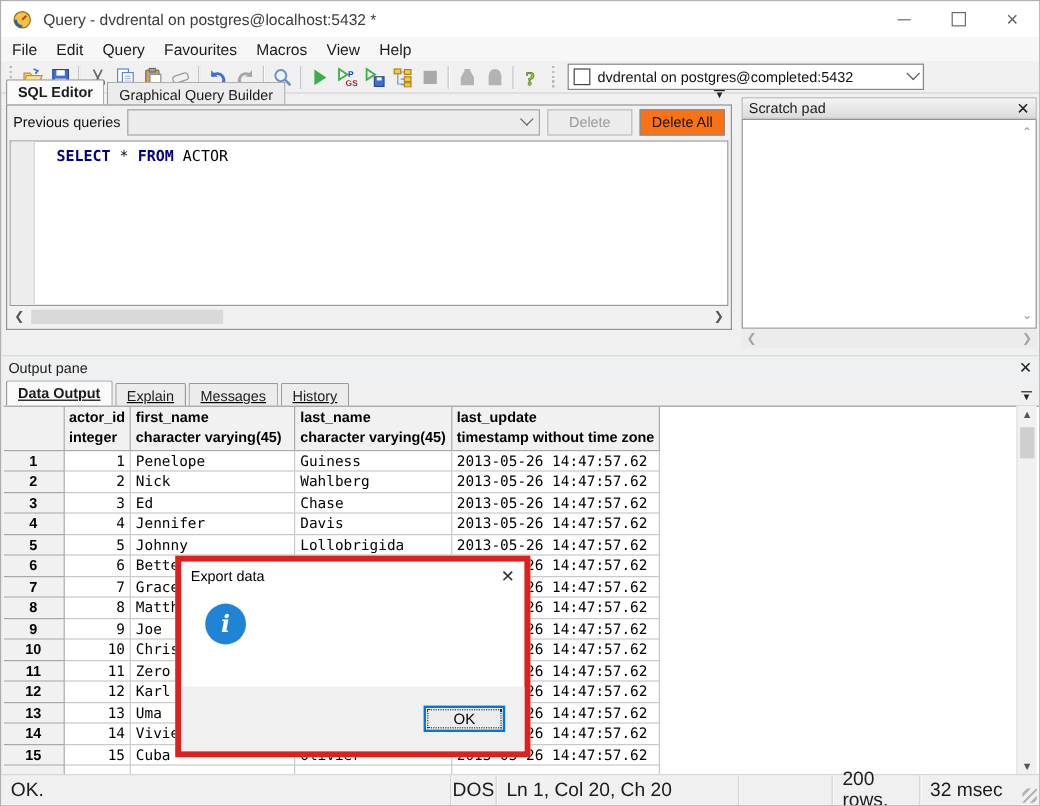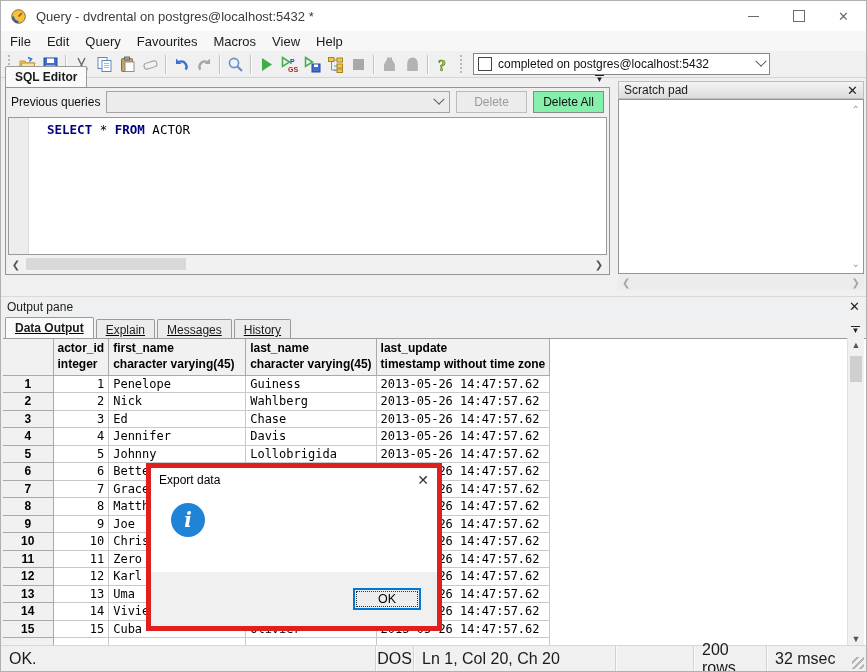--- a/index.html
+++ b/index.html
@@ -32,21 +32,21 @@
        padding:3px 9px 2px 9px;margin-right:2px;border-radius:2px 2px 0 0;position:relative;top:1px;}
   .tab.active{background:#fafafa;font-weight:bold;top:0;padding-bottom:3px;}
   .tab-menu{position:absolute;right:6px;bottom:4px;font-size:8px;color:#222;line-height:6px;text-align:center;}
   .tab-menu:before{content:"";display:block;width:9px;height:1px;background:#222;margin:0 auto 1px auto;}
   .panel-body{position:absolute;left:0;top:21px;right:0;bottom:0;border:1px solid #949494;background:#f0f0f0;box-sizing:border-box;}
   .pq-row{display:flex;align-items:center;height:27px;padding:0 5px;gap:6px;}
   .pq-label{font-size:12px;color:#111;flex:none;}
   .pq-combo{flex:1;height:22px;background:#ececec;border:1px solid #a5a5a5;display:flex;align-items:center;box-sizing:border-box;padding:0 6px;}
   .pq-combo .chev-down{margin-left:auto;}
   .btn{height:22px;min-width:71px;display:flex;align-items:center;justify-content:center;font-size:12px;
-       background:#86efac;border:1px solid #8a8a8a;box-sizing:border-box;color:#111;}
+       background:#f97316;border:1px solid #8a8a8a;box-sizing:border-box;color:#111;}
   .btn.disabled{color:#9b9b9b;background:#ececec;border-color:#bcbcbc;}
   .editor{position:absolute;left:2px;right:2px;top:29px;bottom:19px;background:#fff;border:1px solid #9a9a9a;display:flex;}
   .gutter{width:19px;background:#ededed;border-right:1px solid #dadada;flex:none;}
   .code{font-family:"DejaVu Sans Mono",monospace;font-size:12.5px;padding:4px 0 0 18px;white-space:pre;color:#000;}
   .kw{color:#000080;font-weight:bold;}
   .hscroll{position:absolute;left:2px;right:2px;bottom:2px;height:16px;background:#f1f1f1;display:flex;align-items:center;}
   .sarrow{width:16px;height:16px;display:flex;align-items:center;justify-content:center;color:#555;font-size:10px;flex:none;}
   .hthumb{width:160px;height:12px;background:#d9d9d9;margin-left:2px;}
   
   .scratch{position:absolute;left:617px;top:80px;width:246px;height:209px;}
@@ -243,28 +243,29 @@
         <span class="tsep"></span>
         <span class="tbtn">
           <svg width="17" height="17" viewBox="0 0 17 17">
             <text x="3" y="14.5" font-size="16" font-weight="bold" fill="#9ccc3c" stroke="#5a7a1a" stroke-width="0.6" font-family="serif">?</text>
           </svg>
         </span>
       </span>
     <span class="grip"></span>
     <div class="combo">
       <span class="chk"></span>
-      <span>completed on postgres@localhost:5432</span>
+      <span>dvdrental on postgres@completed:5432</span>
       <span class="chev-down"></span>
     </div>
   </div>
 
   <div class="left-panel">
     <div class="tabrow" id="editor-tabs">
         <div class="tab active">SQL Editor</div>
+        <div class="tab">Graphical Query Builder</div>
       <span class="tab-menu">▼</span>
     </div>
     <div class="panel-body">
       <div class="pq-row">
         <span class="pq-label">Previous queries</span>
         <div class="pq-combo">
           <span></span>
           <span class="chev-down"></span>
         </div>
         <div class="btn disabled">Delete</div>

